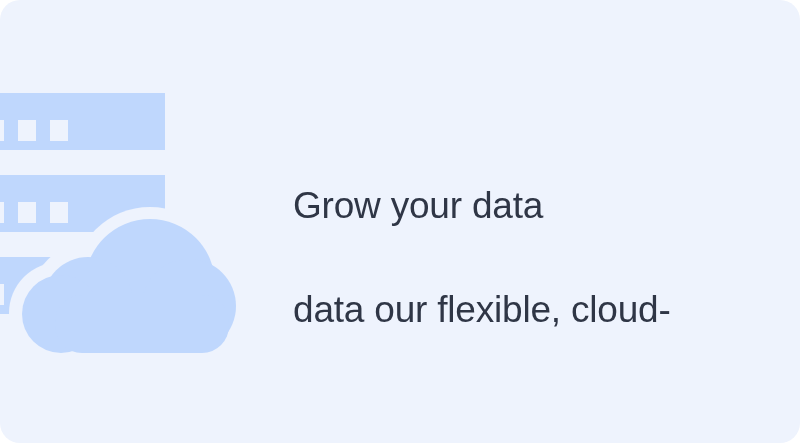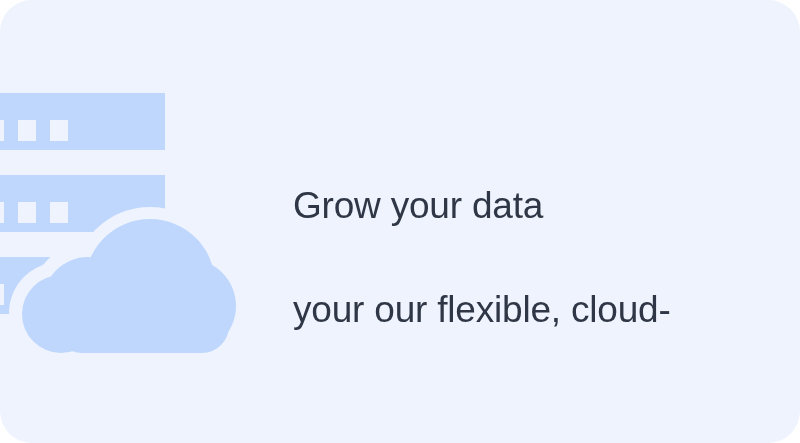--- a/index.html
+++ b/index.html
@@ -14,21 +14,21 @@
     height: 443px;
     overflow: hidden;
     font-family: "Liberation Sans", sans-serif;
   }
 
   .promo-card {
     position: relative;
     width: 800px;
     height: 443px;
     background: #eef3fd;
-    border-radius: 32px;
+    border-radius: 20px;
     overflow: hidden;
     display: block;
   }
 
   
   .illustration {
     position: absolute;
     left: 0;
     top: 0;
     width: 260px;
@@ -114,18 +114,18 @@
         <circle cx="61" cy="314" r="39"></circle>
         <circle cx="189" cy="306" r="47"></circle>
         <rect x="55" y="295" width="174" height="58" rx="27"></rect>
       </g>
     </svg>
   </div>
 
   <div class="copy-block">
     <h1 class="headline">
       <span class="headline-line">Grow your data</span>
-      <span class="headline-line">your our flexible, cloud-</span>
+      <span class="headline-line">data our flexible, cloud-</span>
       
     </h1>
   </div>
 
 </div>
 
 </body></html>

